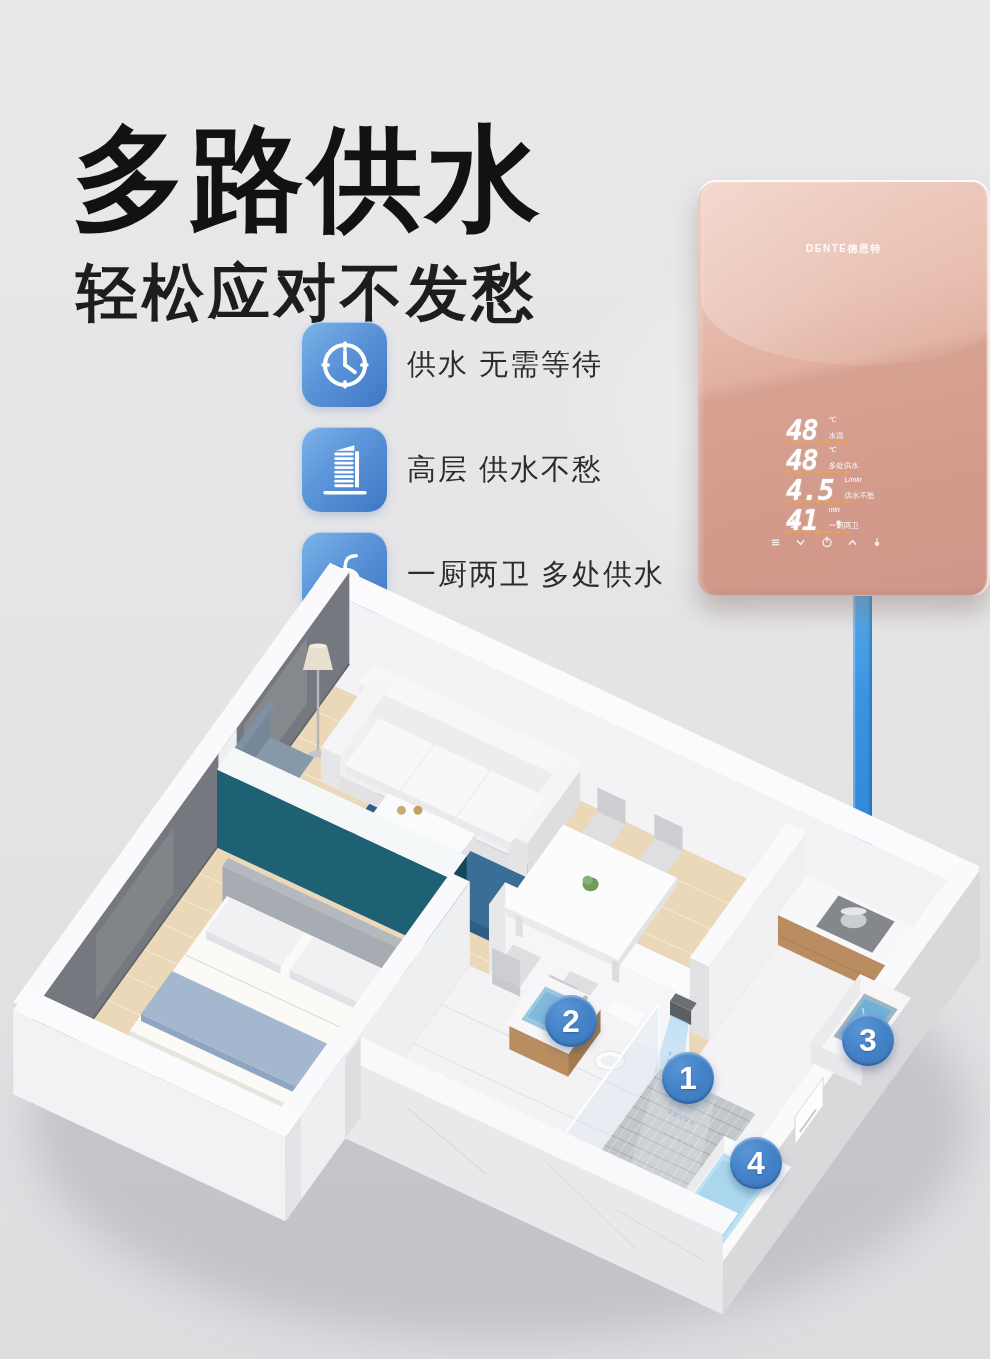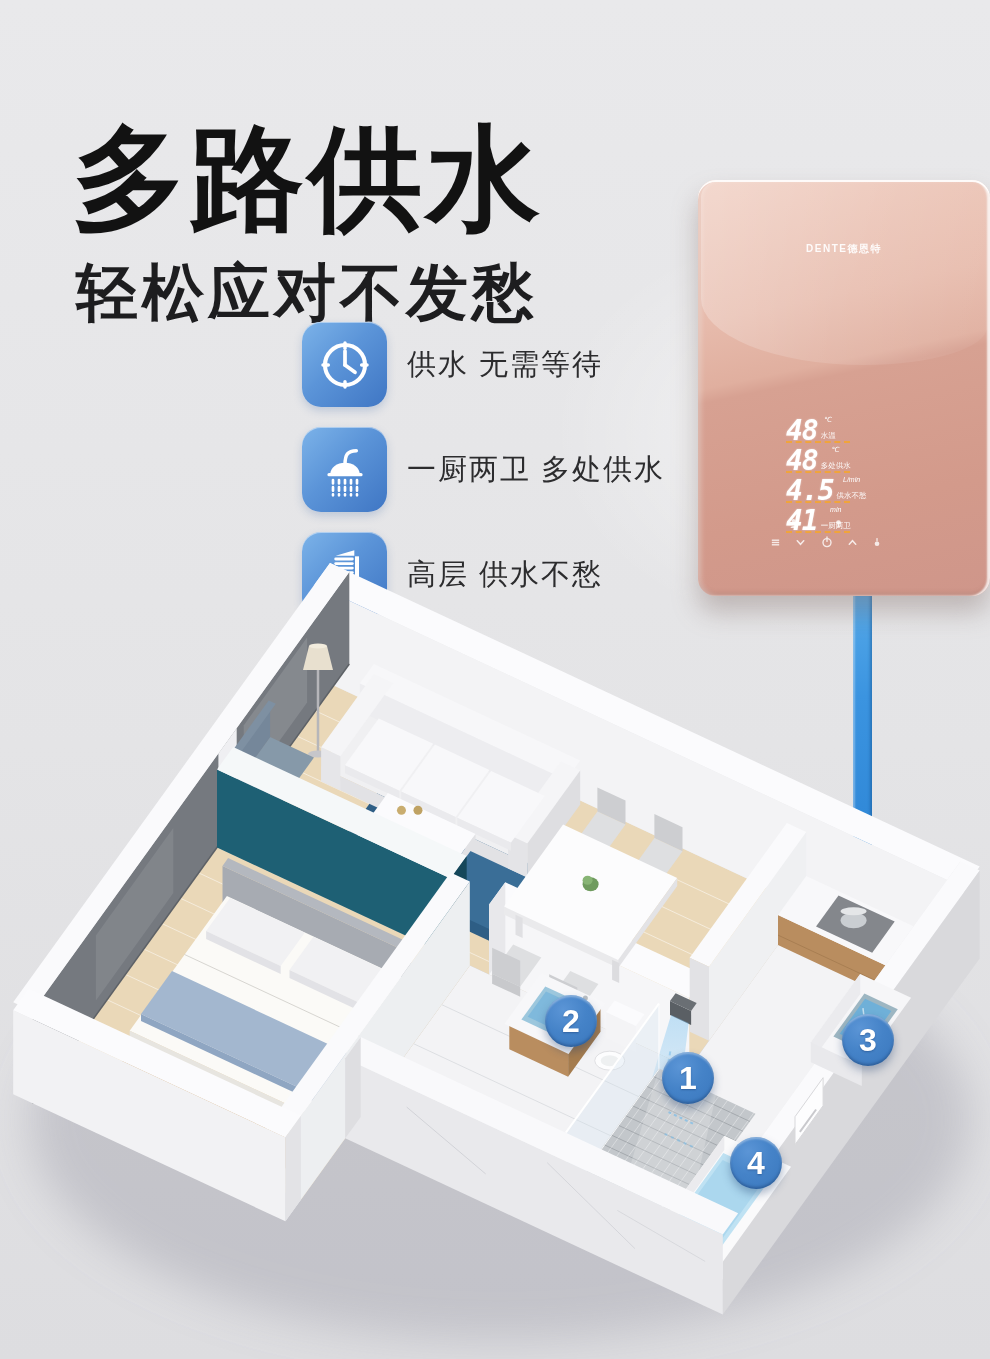--- a/index.html
+++ b/index.html
@@ -40,21 +40,21 @@
     border-radius:16px 16px 45% 60% / 16px 16px 40px 70px;
     background:linear-gradient(115deg,rgba(255,255,255,.30),rgba(255,255,255,.12) 55%,rgba(255,255,255,.04));}
   .brand{position:absolute;left:0;right:0;top:62px;text-align:center;
     font-size:10px;letter-spacing:1.5px;color:rgba(255,255,255,.92);font-weight:700;}
   .display{position:absolute;left:88px;top:236px;width:64px;}
   .drow{display:flex;align-items:flex-end;gap:3px;border-bottom:2px dashed #f0a43c;
     padding-bottom:1px;margin-bottom:3px;}
   .dval{font-family:"DejaVu Sans Mono",monospace;font-style:italic;font-weight:700;
     font-size:28px;line-height:18px;color:#fff;letter-spacing:-1px;
     text-shadow:0 0 2px rgba(255,255,255,.5);}
-  .dside{display:flex;flex-direction:column;align-items:center;gap:9px;}
+  .dside{display:flex;flex-direction:column;align-items:flex-start;gap:9px;margin-left:8px;}
   .dunit{font-size:7px;line-height:7px;color:#fff;font-style:italic;}
   .dlab{font-size:7.5px;line-height:8px;color:rgba(255,255,255,.95);white-space:nowrap;}
   .ind-row{position:absolute;left:90px;top:338px;width:56px;display:flex;justify-content:space-between;}
   .ctl-row{position:absolute;left:72px;top:356px;width:112px;display:flex;justify-content:space-between;align-items:center;}
   .ind-row svg,.ctl-row svg{display:block;opacity:.8;}
   
   .marker{position:absolute;width:52px;height:52px;border-radius:50%;z-index:6;
     background:radial-gradient(circle at 35% 28%,#5b95d6 0%,#4583c8 45%,#3a77bd 100%);
     box-shadow:0 5px 9px rgba(30,60,110,.35), inset 0 -2px 3px rgba(20,50,95,.4), inset 0 2px 2px rgba(255,255,255,.35);
     display:flex;align-items:center;justify-content:center;}
@@ -80,57 +80,57 @@
           <circle cx="24" cy="24" r="15" stroke-width="3.1"></circle>
           <line x1="24" y1="7.5" x2="24" y2="11.5" stroke-width="2.6"></line>
           <line x1="24" y1="36.5" x2="24" y2="40.5" stroke-width="2.6"></line>
           <line x1="7.5" y1="24" x2="11.5" y2="24" stroke-width="2.6"></line>
           <line x1="36.5" y1="24" x2="40.5" y2="24" stroke-width="2.6"></line>
           <line x1="24" y1="24" x2="24" y2="13.5" stroke-width="2.8"></line>
           <line x1="24" y1="24" x2="31.5" y2="29.5" stroke-width="2.8"></line>
         </svg>
       </span>
       <span class="flabel">供水 无需等待</span>
-    </div>
-    <div class="feat">
-      <span class="fico">
-        <svg viewBox="0 0 48 48" fill="none" stroke="#fff" stroke-linecap="round">
-          <path d="M24,20 C24,12.5 26,9.5 32.5,9.5" stroke-width="2.6"></path>
-          <path d="M13,27 A11,8.5 0 0 1 35,27 Z" fill="#fff" stroke="none"></path>
-          <line x1="12" y1="27.5" x2="36" y2="27.5" stroke-width="2.4"></line>
-          <g stroke-width="2" stroke-dasharray="2.6 2.8">
-            <line x1="15" y1="31.5" x2="15" y2="43"></line>
-              <line x1="19.5" y1="31.5" x2="19.5" y2="43"></line>
-            <line x1="24" y1="31.5" x2="24" y2="43"></line>
-              <line x1="28.5" y1="31.5" x2="28.5" y2="43"></line>
-            <line x1="33" y1="31.5" x2="33" y2="43"></line>
-          </g>
-        </svg>
-      </span>
-      <span class="flabel">一厨两卫 多处供水</span>
     </div>
     <div class="feat">
       <span class="fico">
         <svg viewBox="0 0 48 48" fill="#fff" stroke="#fff" stroke-linecap="round">
           <line x1="9" y1="41" x2="39" y2="41" stroke-width="2.6"></line>
           <polygon points="17,9.5 31,5.5 31,9.5" stroke="none"></polygon>
           <g stroke-width="2.1">
             <line x1="17" y1="12" x2="29.5" y2="12"></line>
               <line x1="17" y1="15.4" x2="29.5" y2="15.4"></line>
             <line x1="17" y1="18.8" x2="29.5" y2="18.8"></line>
               <line x1="17" y1="22.2" x2="29.5" y2="22.2"></line>
             <line x1="17" y1="25.6" x2="29.5" y2="25.6"></line>
               <line x1="17" y1="29" x2="29.5" y2="29"></line>
             <line x1="17" y1="32.4" x2="29.5" y2="32.4"></line>
               <line x1="17" y1="35.8" x2="29.5" y2="35.8"></line>
           </g>
           <rect x="31.5" y="10" width="3" height="27" stroke="none"></rect>
         </svg>
       </span>
       <span class="flabel">高层 供水不愁</span>
+    </div>
+    <div class="feat">
+      <span class="fico">
+        <svg viewBox="0 0 48 48" fill="none" stroke="#fff" stroke-linecap="round">
+          <path d="M24,20 C24,12.5 26,9.5 32.5,9.5" stroke-width="2.6"></path>
+          <path d="M13,27 A11,8.5 0 0 1 35,27 Z" fill="#fff" stroke="none"></path>
+          <line x1="12" y1="27.5" x2="36" y2="27.5" stroke-width="2.4"></line>
+          <g stroke-width="2" stroke-dasharray="2.6 2.8">
+            <line x1="15" y1="31.5" x2="15" y2="43"></line>
+              <line x1="19.5" y1="31.5" x2="19.5" y2="43"></line>
+            <line x1="24" y1="31.5" x2="24" y2="43"></line>
+              <line x1="28.5" y1="31.5" x2="28.5" y2="43"></line>
+            <line x1="33" y1="31.5" x2="33" y2="43"></line>
+          </g>
+        </svg>
+      </span>
+      <span class="flabel">一厨两卫 多处供水</span>
     </div>
   </div>
 
   <div class="pipe"></div>
 
   <svg id="floorplan" viewBox="0 0 990 1359" xmlns="http://www.w3.org/2000/svg">
     <defs>
       <filter id="soft" x="-40%" y="-40%" width="180%" height="180%">
         <feGaussianBlur stdDeviation="22"></feGaussianBlur>
       </filter>

